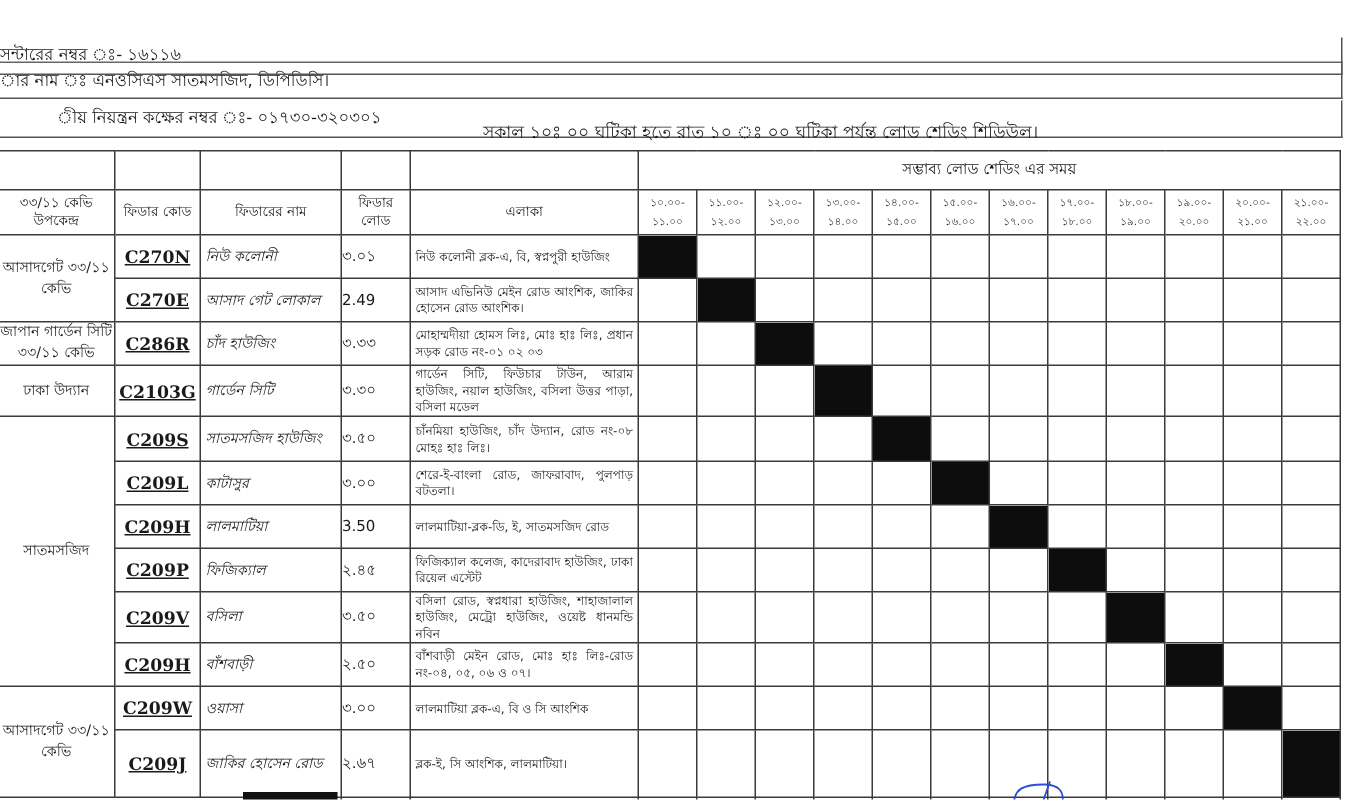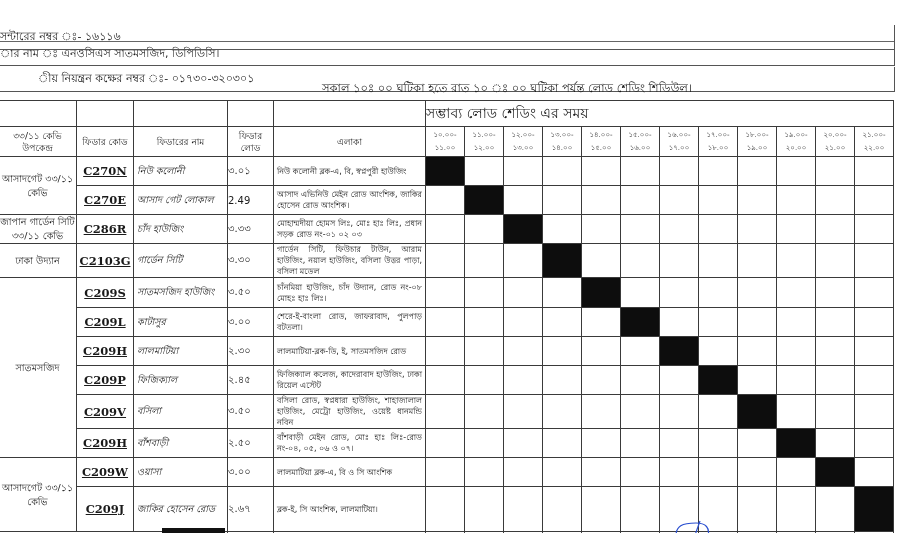--- a/index.html
+++ b/index.html
@@ -35,21 +35,21 @@
     padding: 0; box-sizing: border-box;
     vertical-align: middle;
     overflow: hidden;
   }
   .code { font-family: "DejaVu Serif", serif; font-weight: bold; font-size: 11.5px; text-align: center; text-decoration: underline; }
   .name { padding-left: 3px !important; font-size: 9.5px; font-style: italic; }
   .load { text-align: left; font-size: 10px; }
   .area { font-size: 8px; line-height: 11px; padding: 0 3px !important; text-align: justify; }
   .hdr { font-size: 9px; text-align: center; line-height: 12px; }
   .time { font-size: 7px; text-align: center; line-height: 13px; color: #333; margin-top: 44px; }
-  .grp-title { font-size: 14px; }
+  .grp-title { font-size: 10px; text-align: center; }
   .sub { font-size: 9.5px; text-align: center; line-height: 14px; margin-top: 37px; }
   td.on { background: #0d0d0d; }
   .black-block {
     position: absolute; left: 162px; top: 528px; width: 63px; height: 6px; background: #111;
   }
   .sig {
     position: absolute; left: 672px; top: 518px; width: 44px; height: 20px;
   }
 </style>
 </head>
@@ -252,21 +252,21 @@
         <td></td>
         <td></td>
         <td></td>
         <td></td>
         <td></td>
         <td></td>
       </tr>
       <tr style="height: 29px;">
         <td class="code">C209H</td>
         <td class="name">লালমাটিয়া</td>
-        <td class="load">২.৩০</td>
+        <td class="load">3.50</td>
         <td class="area">লালমাটিয়া-ব্লক-ডি, ই, সাতমসজিদ রোড</td>
         <td></td>
         <td></td>
         <td></td>
         <td></td>
         <td></td>
         <td></td>
         <td class="on"></td>
         <td></td>
         <td></td>

